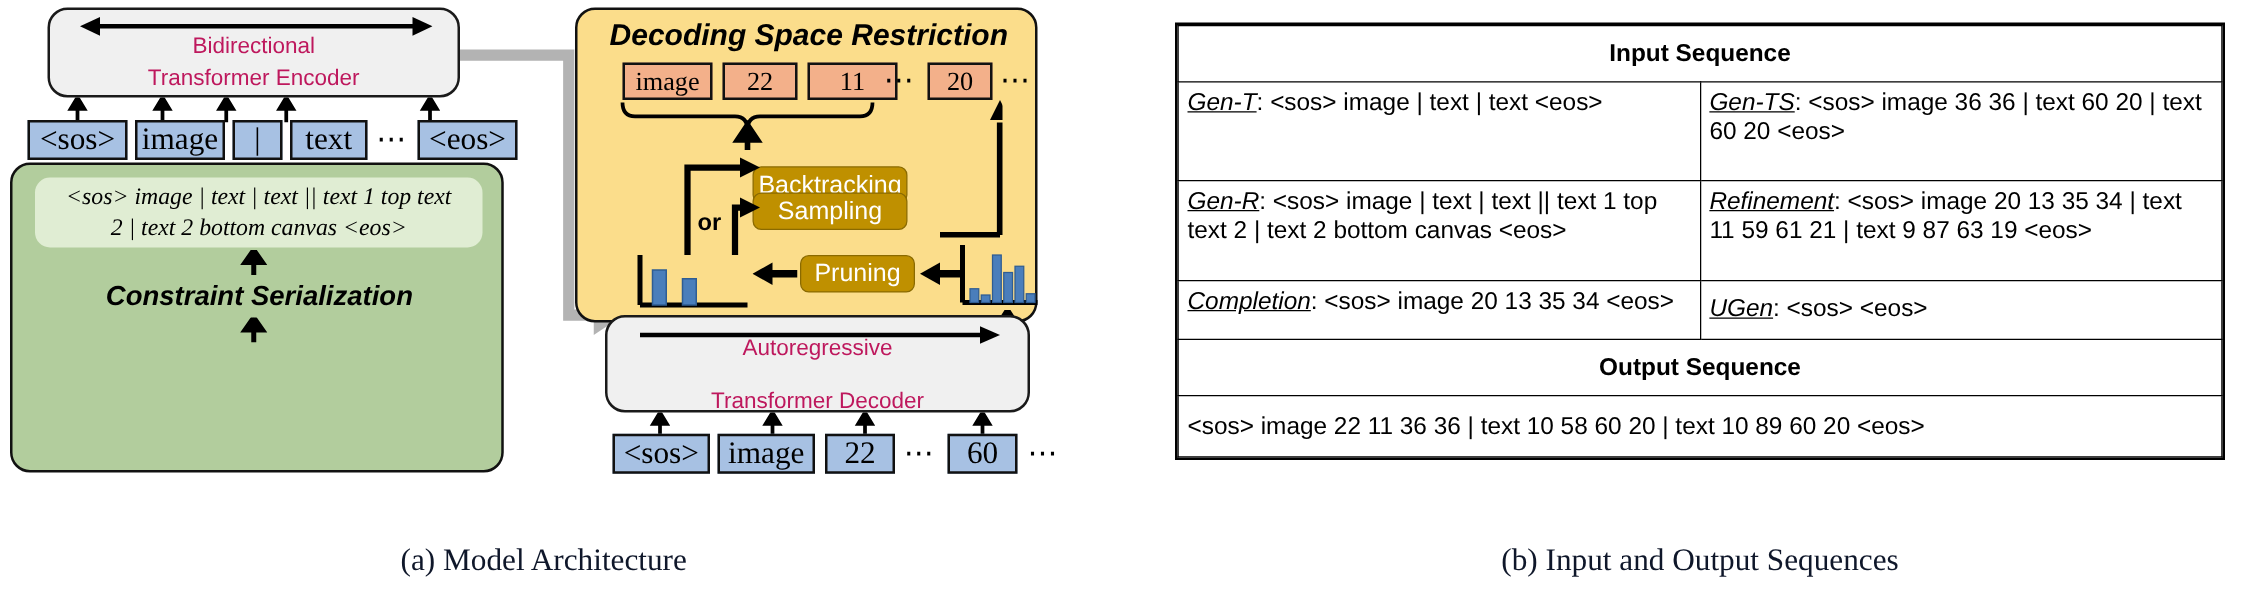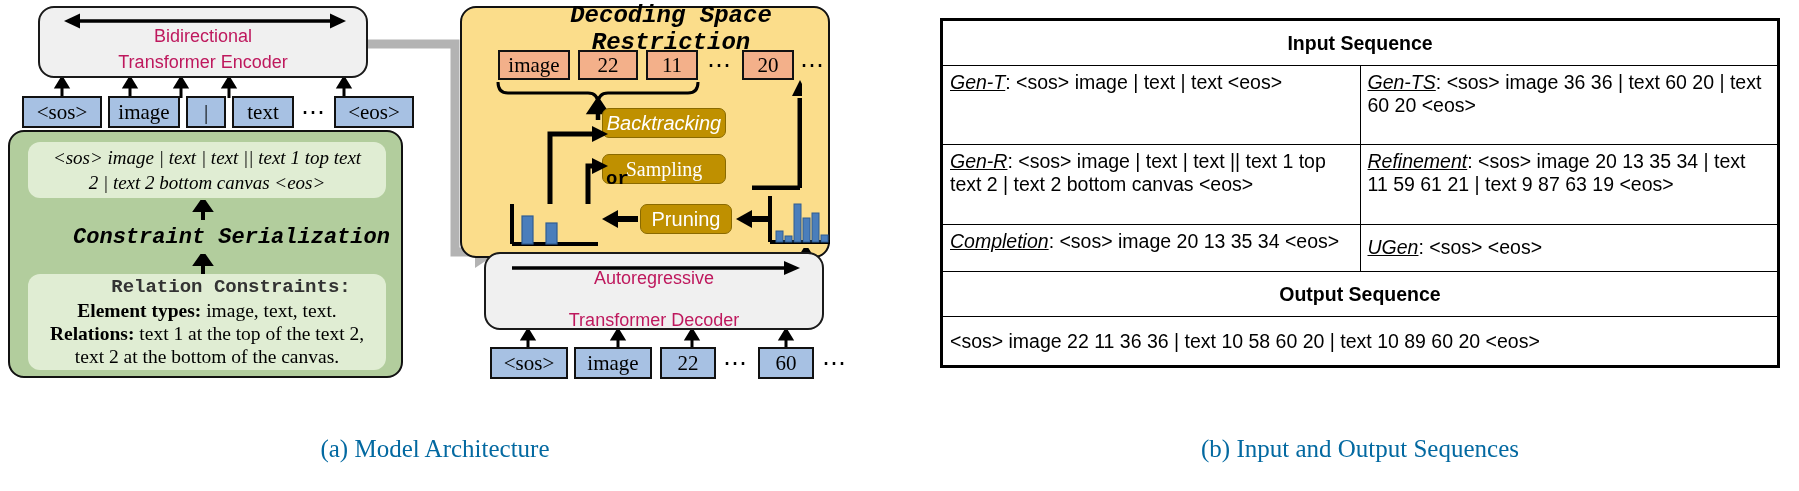--- a/index.html
+++ b/index.html
@@ -4,29 +4,29 @@
 <style>
   html,body{margin:0;padding:0;background:#ffffff;}
   body{width:1799px;height:491px;position:relative;
        font-family:"Liberation Sans",sans-serif;color:#000;overflow:hidden;}
   .fig{position:absolute;left:0;top:0;width:1799px;height:491px;}
 
   
   .abs{position:absolute;box-sizing:border-box;}
   .ctr{display:flex;align-items:center;justify-content:center;text-align:center;}
   .serif{font-family:"Liberation Serif",serif;}
-  .sans{font-family:Liberation Mono, monospace;padding-left:48px;}
+  .sans{font-family:Liberation Sans, sans-serif;}
 
   
   .gbox{background:#f0f0f0;border:2.5px solid #1a1a1a;border-radius:16px;}
   .gbox .lbl{font-size:18px;line-height:26px;font-weight:400;color:#be185d;}
 
   
   .tok{background:#a7c1e3;border:2.5px solid #111;}
-  .tok span{font-size:21px;}
+  .tok span{font-size:25px;}
 
   
   .otok{background:#f3b08a;border:2.5px solid #111;}
   .otok span{font-size:21px;}
 
   
   .greenbox{background:#b2cd9d;border:2.5px solid #111;border-radius:16px;}
   .greenin{background:#e0edd3;border-radius:12px;}
 
   
@@ -40,21 +40,21 @@
   
   .seqtable{border-collapse:collapse;width:100%;height:100%;
             font-family:"Liberation Sans",sans-serif;font-size:19.5px;}
   .seqtable td{border:1.6px solid #000;padding:5px 7px;vertical-align:top;line-height:1.18;}
   .seqtable td.hdr{text-align:center;font-weight:bold;vertical-align:middle;}
   .seqtable td.out{vertical-align:middle;white-space:nowrap;}
   .tag{font-style:italic;text-decoration:underline;}
   .tblwrap{border:2.2px solid #000;}
 
   
-  .cap{font-family:"Liberation Serif",serif;font-size:25px;color:#0369a1;}
+  .cap{font-family:"Liberation Serif",serif;font-size:25px;color:#0f172a;}
 </style>
 </head>
 <body>
 
 <div class="fig">
 
   <svg class="abs" style="left:355px;top:30px;width:145px;height:260px;">
     <path d="M2,14 H100 V222 H126" stroke="#b3b3b3" stroke-width="9" fill="none"></path>
     <path d="M120,206 L144,222 L120,238 Z" fill="#b3b3b3"></path>
   </svg>
@@ -119,47 +119,34 @@
     <div class="abs ctr sans" style="left:0;top:88px;width:395px;height:34px;
          font-style:italic;font-weight:bold;font-size:22px;">Constraint Serialization</div>
 
     <svg class="abs" style="left:182px;top:122px;width:22px;height:20px;">
       <g stroke="#000" stroke-width="4" fill="#000">
         <line x1="11" y1="20" x2="11" y2="7"></line>
           <path d="M11,0 L18,10 L4,10 Z"></path>
       </g>
     </svg>
 
-    <div class="abs greenin" style="left:18px;top:142px;width:358px;height:96px;border-radius:12px;
-         display:flex;flex-direction:column;align-items:center;justify-content:center;">
-      <div class="sans" style="font-weight:bold;font-size:19px;line-height:23px;color:#333;">Relation Constraints:</div>
-      <div class="serif" style="font-size:19.5px;line-height:23px;">
-        <b>Element types:</b>
-        <span>image, text, text.</span>
-      </div>
-      <div class="serif" style="font-size:19.5px;line-height:23px;">
-        <b>Relations:</b>
-        <span>text 1 at the top of the text 2,</span>
-      </div>
-      <div class="serif" style="font-size:19.5px;line-height:23px;">text 2 at the bottom of the canvas.</div>
-    </div>
   </div>
 
   <div class="abs orangebox" style="left:460px;top:6px;width:370px;height:252px;">
 
     <div class="abs ctr sans" style="left:0;top:6px;width:370px;height:30px;
          font-style:italic;font-weight:bold;font-size:24px;">Decoding Space Restriction</div>
 
     <div class="abs otok ctr serif" style="left:36px;top:42px;width:72px;height:30px;">
       <span>image</span>
       </div>
     <div class="abs otok ctr serif" style="left:116px;top:42px;width:60px;height:30px;">
       <span>22</span>
       </div>
-    <div class="abs otok ctr serif" style="left:184px;top:42px;width:52px;height:30px;">
+    <div class="abs otok ctr serif" style="left:184px;top:42px;width:72px;height:30px;">
       <span>11</span>
       </div>
     <div class="abs ctr serif dots" style="left:240px;top:42px;width:36px;height:30px;">⋯</div>
     <div class="abs otok ctr serif" style="left:280px;top:42px;width:52px;height:30px;">
       <span>20</span>
       </div>
     <div class="abs ctr serif dots" style="left:334px;top:42px;width:34px;height:30px;">⋯</div>
 
     <svg class="abs" style="left:30px;top:72px;width:220px;height:40px;">
       <path d="M6,2 Q6,13 16,13 H96 Q106,13 106,24 Q106,13 116,13 H196 Q206,13 206,2" stroke="#000" stroke-width="3" fill="none"></path>
@@ -168,24 +155,24 @@
           <path d="M106,20 L114,32 L98,32 Z"></path>
       </g>
     </svg>
 
     <svg class="abs" style="left:230px;top:72px;width:110px;height:110px;">
       <path d="M108,108 V18" stroke="#000" stroke-width="5" fill="none"></path>
       <path d="M108,0 L116,16 L100,16 Z" fill="#000"></path>
       <path d="M108,108 H60" stroke="#000" stroke-width="5" fill="none"></path>
     </svg>
 
-    <div class="abs opbtn ctr" style="left:140px;top:100px;width:124px;height:30px;font-style:italic;">
+    <div class="abs opbtn ctr" style="left:140px;top:125px;width:124px;height:30px;">
       <span>Backtracking</span>
       </div>
-    <div class="abs opbtn ctr" style="left:140px;top:146px;width:124px;height:30px;font-family:Liberation Serif, serif;">
+    <div class="abs opbtn ctr" style="left:140px;top:146px;width:124px;height:30px;">
       <span>Sampling</span>
       </div>
 
     <svg class="abs" style="left:60px;top:110px;width:86px;height:88px;">
       <path d="M66,86 V48 H76" stroke="#000" stroke-width="5" fill="none"></path>
       <path d="M86,48 L70,40 L70,56 Z" fill="#000"></path>
       <path d="M28,86 V16 H76" stroke="#000" stroke-width="5" fill="none"></path>
       <path d="M86,16 L70,8 L70,24 Z" fill="#000"></path>
     </svg>
     <div class="abs sans" style="left:96px;top:160px;font-weight:bold;font-size:19px;text-align:right;">or</div>

